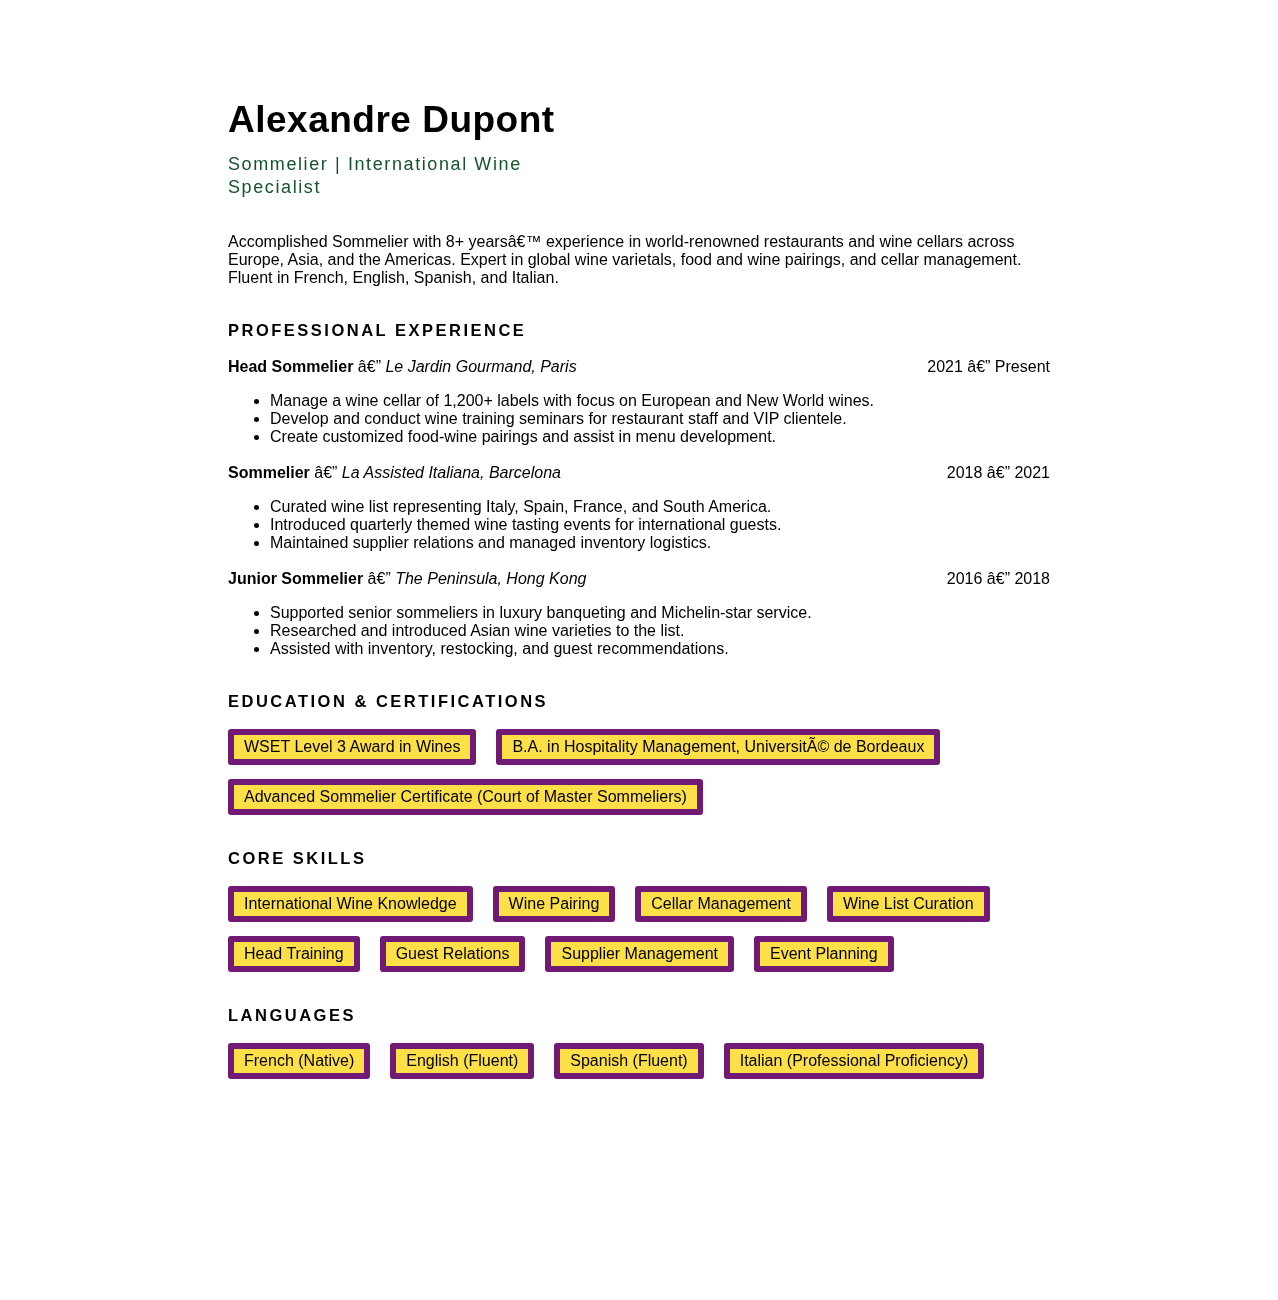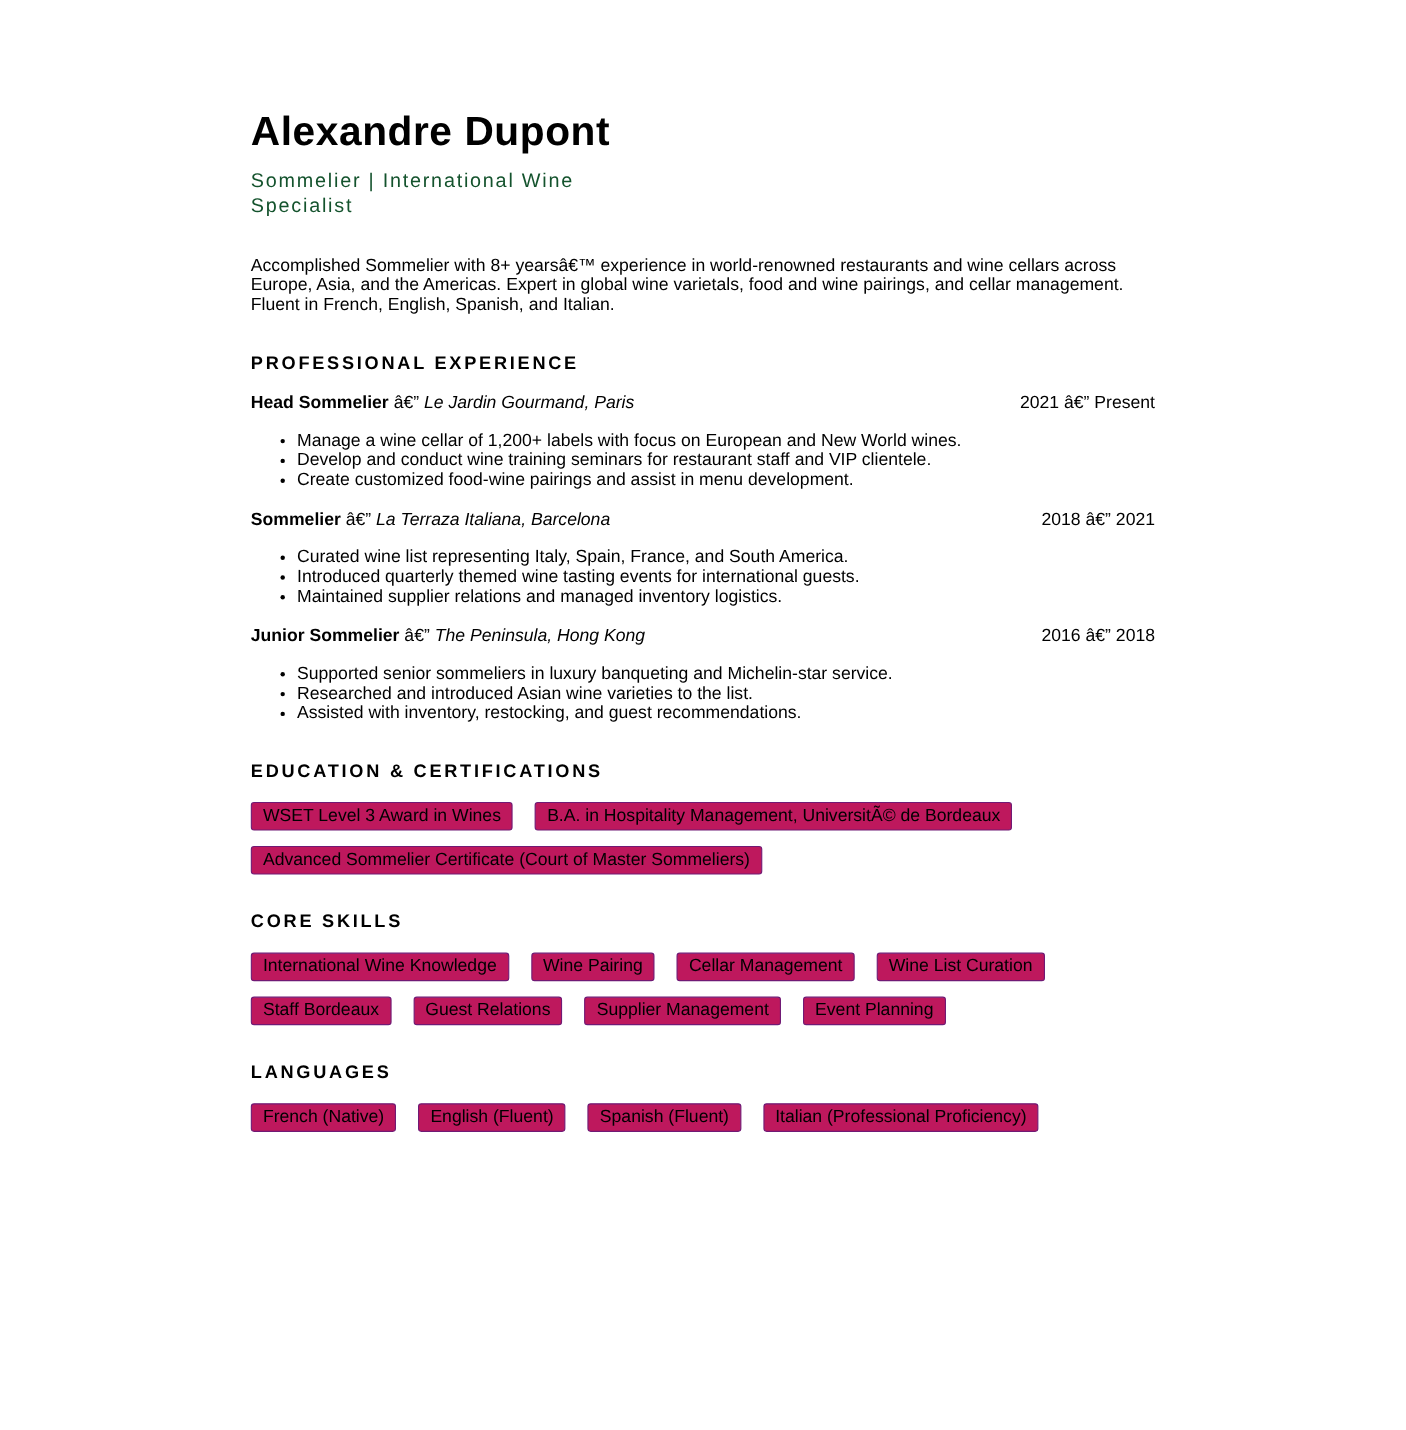--- a/index.html
+++ b/index.html
@@ -74,25 +74,25 @@
     line-height: 18px;
     margin: 0;
   }
   .pill-row {
     display: flex;
     flex-wrap: wrap;
     gap: 14px 20px;
     margin-top: 18px;
   }
   .pill {
-    border: 1px solid #701a75;
+    border: 6px solid #701a75;
     border-radius: 3px;
     padding: 3px 10px;
     line-height: 18px;
-    background: #be185d;
+    background: #fde047;
     white-space: nowrap;
   }
 </style>
 </head>
 <body>
 
 <div class="page">
 
   <div class="header-row">
     <div>
@@ -122,21 +122,21 @@
         <li>Develop and conduct wine training seminars for restaurant staff and VIP clientele.</li>
         <li>Create customized food-wine pairings and assist in menu development.</li>
       </ul>
     </div>
 
     <div class="job">
       <div class="job-line">
         <span>
           <span class="job-role">Sommelier</span>
           <span class="job-sep">â€”</span>
-          <span class="job-company">La Terraza Italiana, Barcelona</span>
+          <span class="job-company">La Assisted Italiana, Barcelona</span>
         </span>
         <span class="job-dates">2018 â€” 2021</span>
       </div>
       <ul class="job-bullets">
         <li>Curated wine list representing Italy, Spain, France, and South America.</li>
         <li>Introduced quarterly themed wine tasting events for international guests.</li>
         <li>Maintained supplier relations and managed inventory logistics.</li>
       </ul>
     </div>
 
@@ -166,21 +166,21 @@
     </div>
   </div>
 
   <div class="section">
     <h2 class="section-heading">CORE SKILLS</h2>
     <div class="pill-row">
       <span class="pill">International Wine Knowledge</span>
       <span class="pill">Wine Pairing</span>
       <span class="pill">Cellar Management</span>
       <span class="pill">Wine List Curation</span>
-      <span class="pill">Staff Bordeaux</span>
+      <span class="pill">Head Training</span>
       <span class="pill">Guest Relations</span>
       <span class="pill">Supplier Management</span>
       <span class="pill">Event Planning</span>
     </div>
   </div>
 
   <div class="section">
     <h2 class="section-heading">LANGUAGES</h2>
     <div class="pill-row">
       <span class="pill">French (Native)</span>

